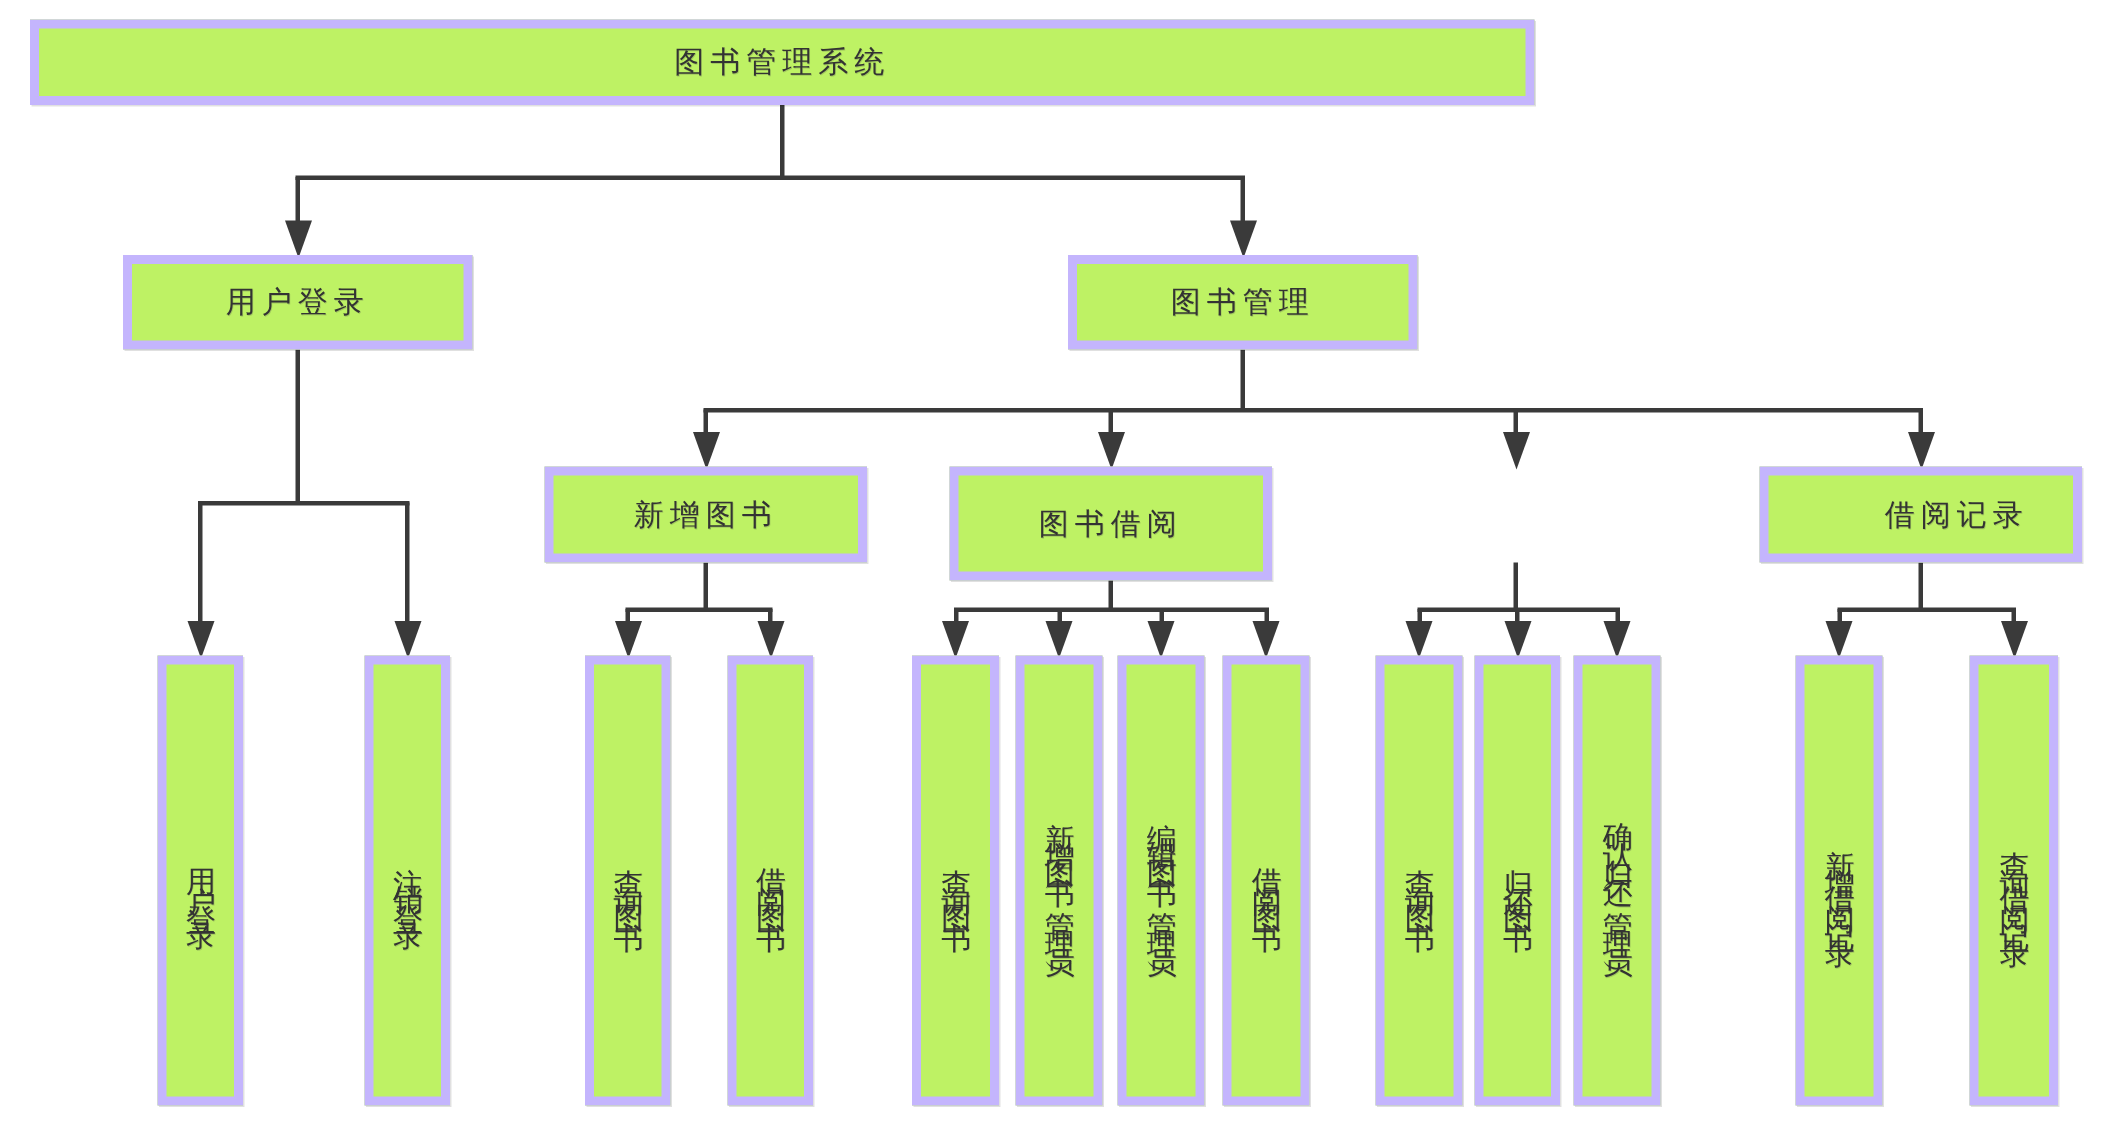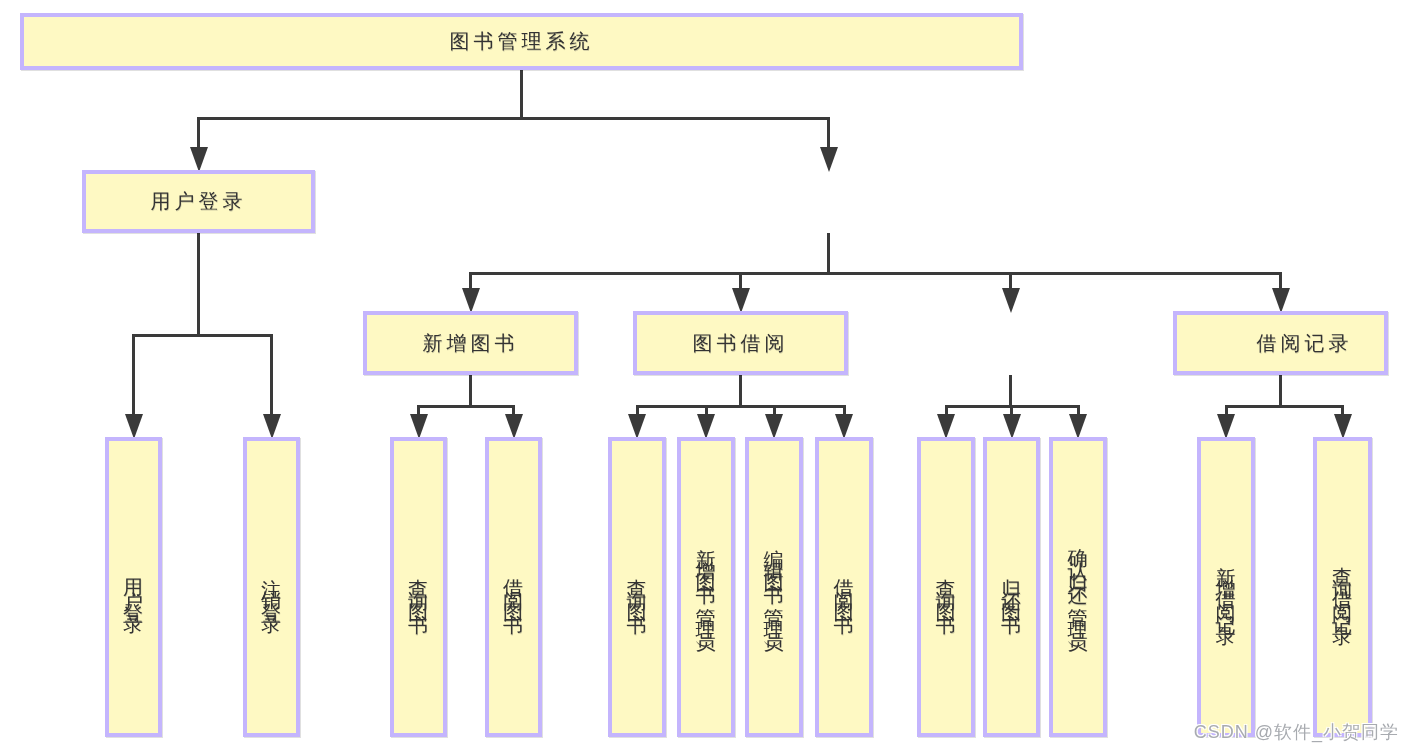--- a/index.html
+++ b/index.html
@@ -1,21 +1,21 @@
 <!DOCTYPE html>
 <html><head>
 <meta charset="utf-8">
 <style>
   html,body{margin:0;padding:0;background:#fff;}
   #stage{
     position:relative;width:1405px;height:747px;background:#ffffff;
     font-family:"Liberation Sans","DejaVu Sans",sans-serif;overflow:hidden;
   }
   .node{
-    position:absolute;background:#fef9c3;border:4px solid #c4b5fd;
+    position:absolute;background:#bef264;border:6px solid #c4b5fd;
     box-sizing:border-box;display:flex;align-items:center;justify-content:center;
     box-shadow:1px 1px 0 rgba(0,0,0,0.12);z-index:2;
   }
   .node .label{
     color:#333333;font-size:20px;letter-spacing:4px;white-space:nowrap;
     text-shadow:0.5px 0.5px 0 rgba(80,80,80,0.25);
   }
   .node.v .label{
     writing-mode:vertical-rl;text-orientation:mixed;
     letter-spacing:12px;font-size:20px;line-height:1;
@@ -29,31 +29,33 @@
   .watermark{
     position:absolute;right:6px;bottom:3px;z-index:5;
     font-size:18px;color:#a8abb0;letter-spacing:1px;
     text-shadow:1px 1px 0 #ffffff,-1px -1px 0 #ffffff,1px -1px 0 #ffffff,-1px 1px 0 #ffffff;
   }
 </style>
 </head>
 <body>
 
 <div id="stage">
-  <span class="watermark">CSDN @软件_小贺同学</span>
 <div class="node h" style="left: 20px; top: 13px; width: 1003px; height: 57px;">
       <span class="label">图书管理系统</span>
     </div>
     <div class="node h" style="left: 82px; top: 170px; width: 233px; height: 63px;">
       <span class="label">用户登录</span>
     </div>
+    <div class="node h" style="left: 712px; top: 170px; width: 233px; height: 63px;">
+      <span class="label">图书管理</span>
+    </div>
     <div class="node h" style="left: 363px; top: 311px; width: 215px; height: 64px;">
       <span class="label">新增图书</span>
     </div>
-    <div class="node h" style="left: 633px; top: 311px; width: 215px; height: 64px;">
+    <div class="node h" style="left: 633px; top: 311px; width: 215px; height: 76px;">
       <span class="label">图书借阅</span>
     </div>
     <div class="node h" style="left: 1173px; top: 311px; width: 215px; height: 64px; padding-left: 48px;">
       <span class="label">借阅记录</span>
     </div>
     <div class="node v" style="left: 105px; top: 437px; width: 57px; height: 300px;">
       <span class="label">用户登录</span>
     </div>
     <div class="node v" style="left: 243px; top: 437px; width: 57px; height: 300px;">
       <span class="label">注销登录</span>

